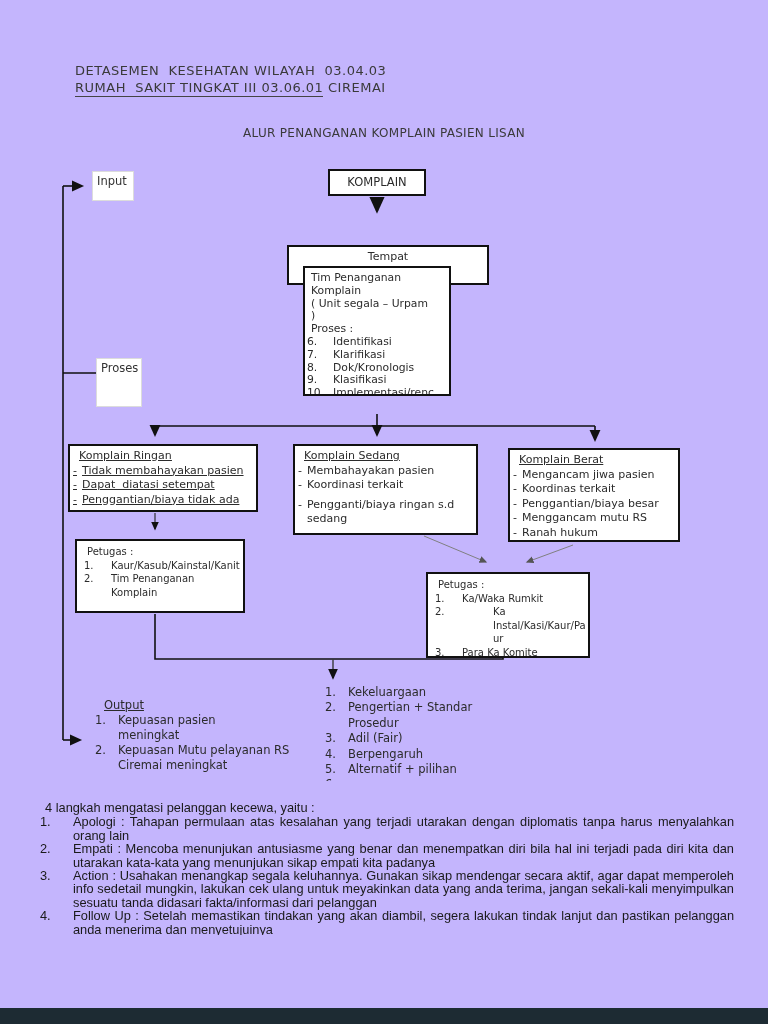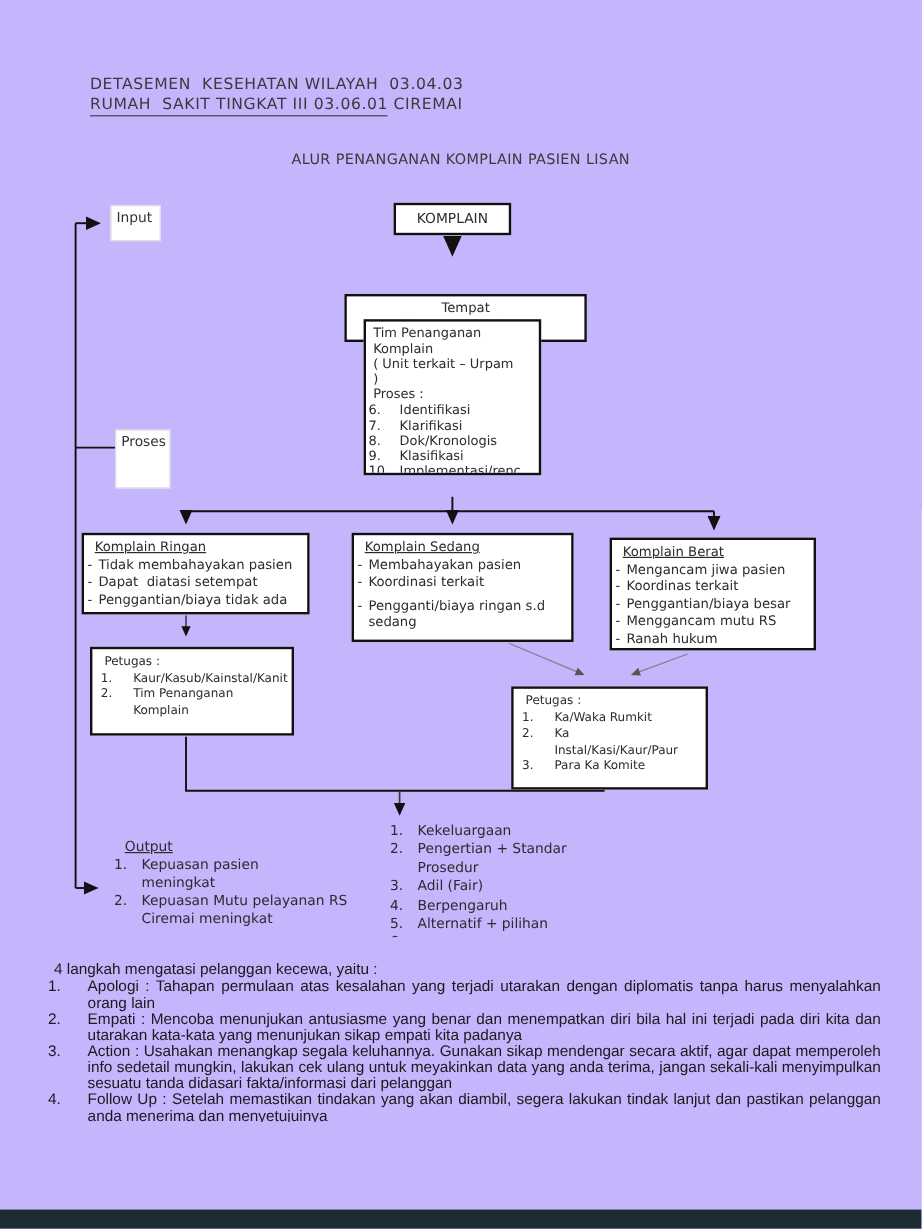--- a/index.html
+++ b/index.html
@@ -25,21 +25,21 @@
   .fbox{background:#fff;border:2px solid #111;z-index:2;font-size:11px;line-height:13px;overflow:hidden;box-sizing:border-box;}
   .lbox{background:#fff;border:1px solid #dcdcdc;z-index:2;font-size:11.5px;line-height:14px;padding:2px 4px;box-sizing:border-box;color:#333;}
   .ctr{text-align:center;}
   .uline{text-decoration:underline;}
 
   .komplain{left:328px;top:169px;width:98px;height:27px;display:flex;align-items:center;justify-content:center;font-size:11.5px;}
   .tempat{left:287px;top:221px;width:202px;height:40px;padding-top:3px;line-height:13.5px;margin-top:24px;}
   .tim{left:303px;top:266px;width:148px;height:130px;padding:4px 2px 0 6px;line-height:12.8px;font-size:10.8px;}
 
   .cat{padding:3px 2px 0 3px;font-size:11px;line-height:14.5px;}
-  .ringan{left:68px;top:444px;width:190px;height:68px;}
+  .ringan{left:68px;top:444px;width:190px;height:68px;text-decoration:underline;}
   .sedang{left:293px;top:444px;width:185px;height:91px;}
   .berat{left:508px;top:448px;width:172px;height:94px;}
   .dashitem{display:flex;}
   .dashitem .d{width:9px;flex:none;}
   .dashitem .t{flex:1;overflow-wrap:anywhere;}
   .gap-top{margin-top:5px;}
   .cat .uline{margin-left:6px;}
 
   .petugas{font-size:10px;line-height:13.5px;padding:4px 2px 0 7px;}
   .petugas1{left:75px;top:539px;width:170px;height:74px;}
@@ -121,21 +121,21 @@
 
   <div class="abs fbox tempat ctr">
     <div>Tempat</div>
     <div>Penemu/Penerima</div>
     <div>Komplain</div>
   </div>
 
   <div class="abs fbox tim">
     <div>Tim Penanganan</div>
     <div>Komplain</div>
-    <div>( Unit terkait – Urpam</div>
+    <div>( Unit segala – Urpam</div>
     <div>)</div>
     <div>Proses :</div>
     <div class="nrow" style="margin-left:-4px;">
         <span class="n">6.</span>
         <span class="t">Identifikasi</span>
       </div>
     <div class="nrow" style="margin-left:-4px;">
         <span class="n">7.</span>
         <span class="t">Klarifikasi</span>
       </div>
@@ -222,21 +222,21 @@
   </div>
 
   <div class="abs fbox petugas petugas2">
     <div class="hd">Petugas :</div>
     <div class="nrow">
         <span class="n">1.</span>
         <span class="t">Ka/Waka Rumkit</span>
       </div>
     <div class="nrow">
         <span class="n">2.</span>
-        <span class="t" style="max-width:110px;">Ka Instal/Kasi/Kaur/Paur</span>
+        <span class="t" style="max-width:110px;margin-left:31px;">Ka Instal/Kasi/Kaur/Paur</span>
       </div>
     <div class="nrow">
         <span class="n">3.</span>
         <span class="t">Para Ka Komite</span>
       </div>
 
   </div>
 
   <div class="abs principles">
     <div class="nrow">

